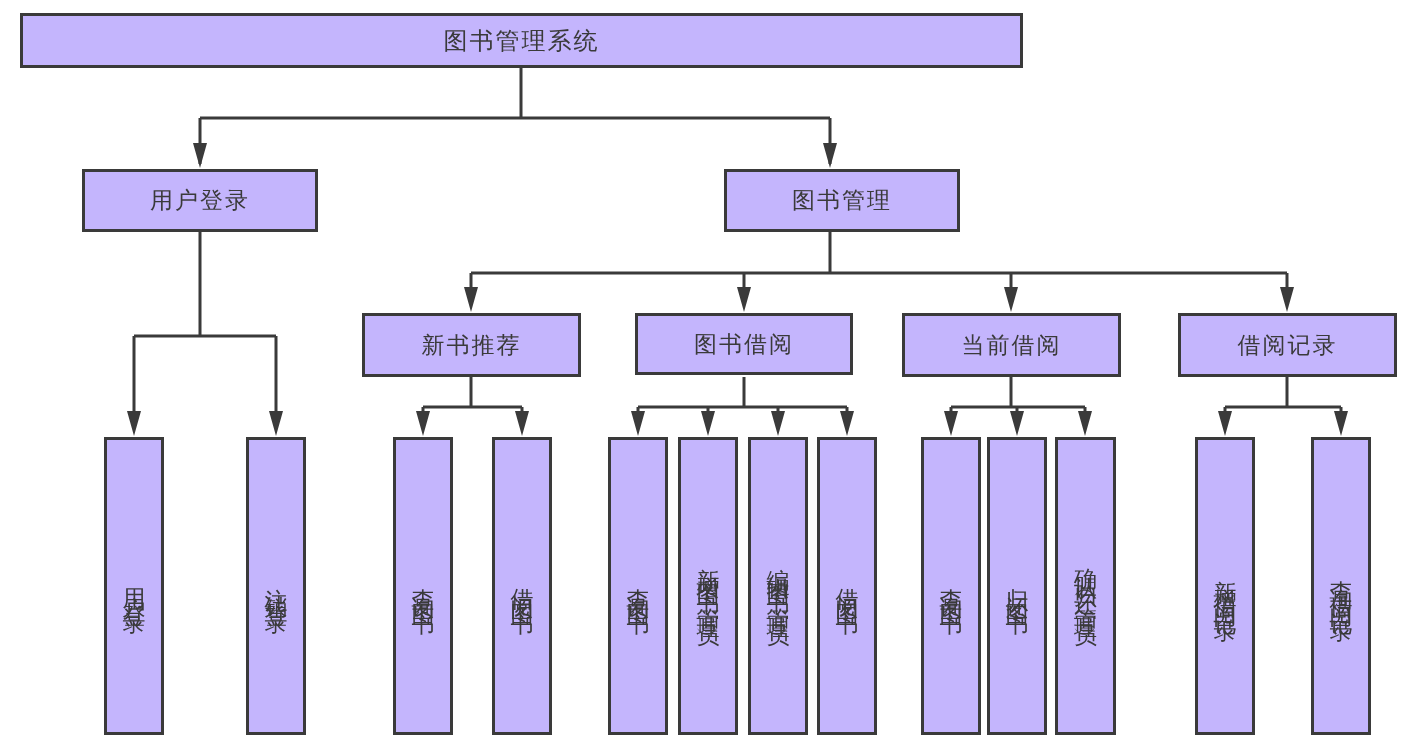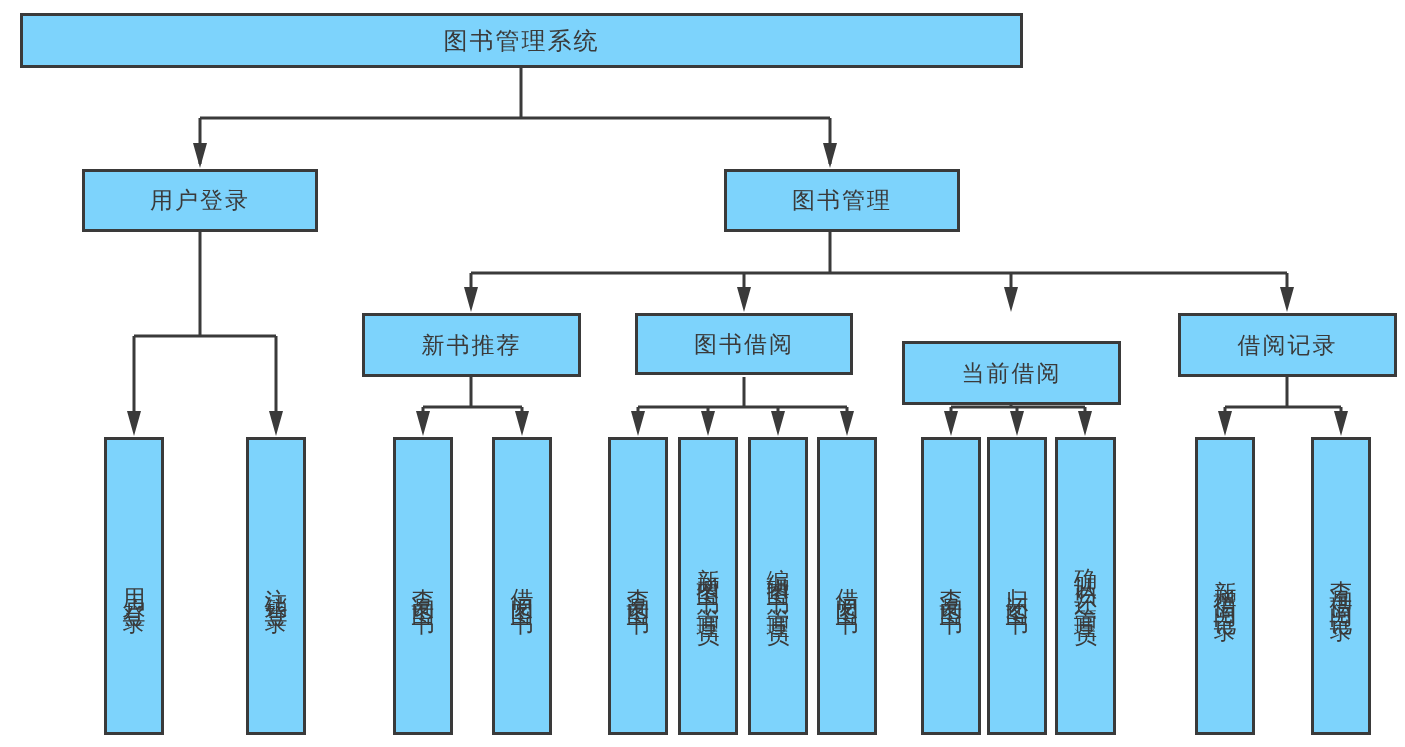--- a/index.html
+++ b/index.html
@@ -13,21 +13,21 @@
     overflow: hidden;
     color: #3a3a3a;
   }
   .connectors {
     position: absolute;
     left: 0; top: 0;
     width: 1405px; height: 747px;
   }
   .box {
     position: absolute;
-    background: #7dd3fc;
+    background: #c4b5fd;
     border: 3px solid #3a3a3a;
     display: flex;
     align-items: center;
     justify-content: center;
     color: #3a3a3a;
     font-size: 23px;
     letter-spacing: 2px;
     white-space: nowrap;
   }
   .root-box { font-size: 24px; }
@@ -91,21 +91,21 @@
       M1334,411 L1348,411 L1341,436 Z"></path>
   </svg>
 
   <div class="box root-box" style="left:20px; top:13px; width:1003px; height:55px;">图书管理系统</div>
 
   <div class="box" style="left:82px; top:169px; width:236px; height:63px;">用户登录</div>
   <div class="box" style="left:712px; top:169px; width:236px; height:63px;margin-left:12px;">图书管理</div>
 
   <div class="box" style="left:362px; top:313px; width:219px; height:64px;">新书推荐</div>
   <div class="box" style="left:635px; top:313px; width:218px; height:62px;">图书借阅</div>
-  <div class="box" style="left:902px; top:313px; width:219px; height:64px;margin-top:28px;">当前借阅</div>
+  <div class="box" style="left:902px; top:313px; width:219px; height:64px;">当前借阅</div>
   <div class="box" style="left:1178px; top:313px; width:219px; height:64px;">借阅记录</div>
 
   <div class="box leaf" style="left:104px; top:437px; width:60px; height:298px;">用户登录</div>
   <div class="box leaf" style="left:246px; top:437px; width:60px; height:298px;">注销登录</div>
 
   <div class="box leaf" style="left:393px; top:437px; width:60px; height:298px;">查询图书</div>
   <div class="box leaf" style="left:492px; top:437px; width:60px; height:298px;">借阅图书</div>
 
   <div class="box leaf" style="left:608px; top:437px; width:60px; height:298px;">查询图书</div>
   <div class="box leaf" style="left:678px; top:437px; width:60px; height:298px;">新增图书（管理员）</div>

